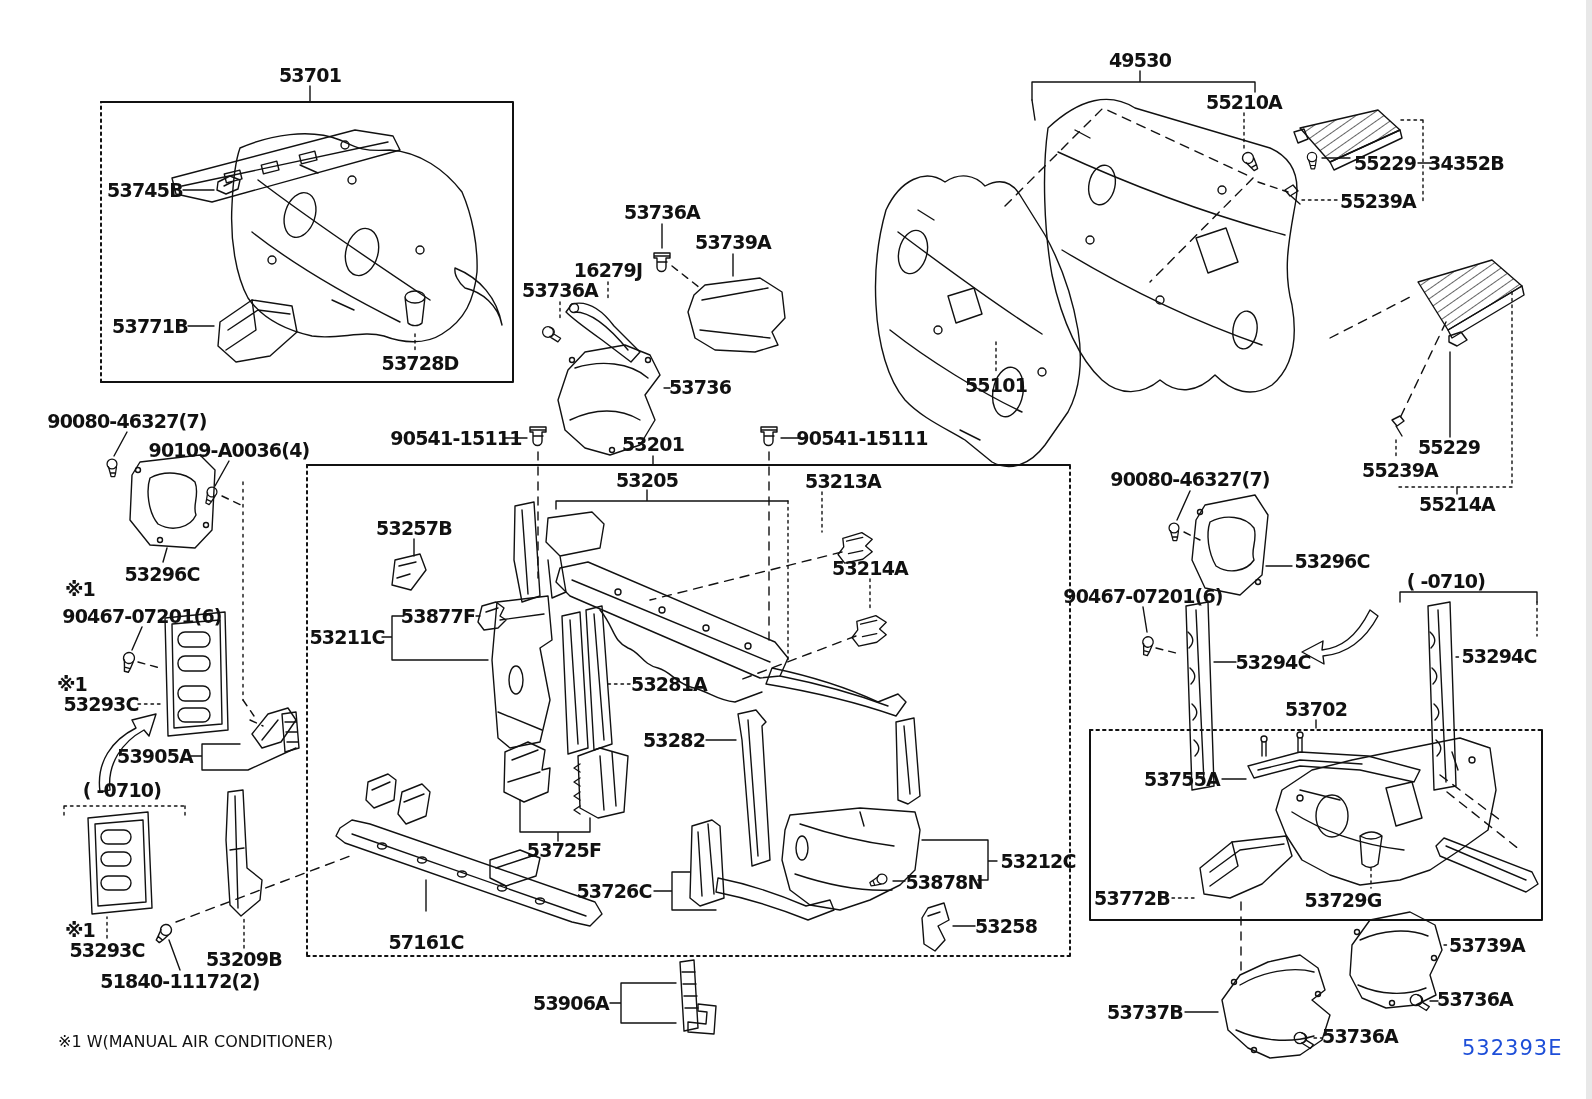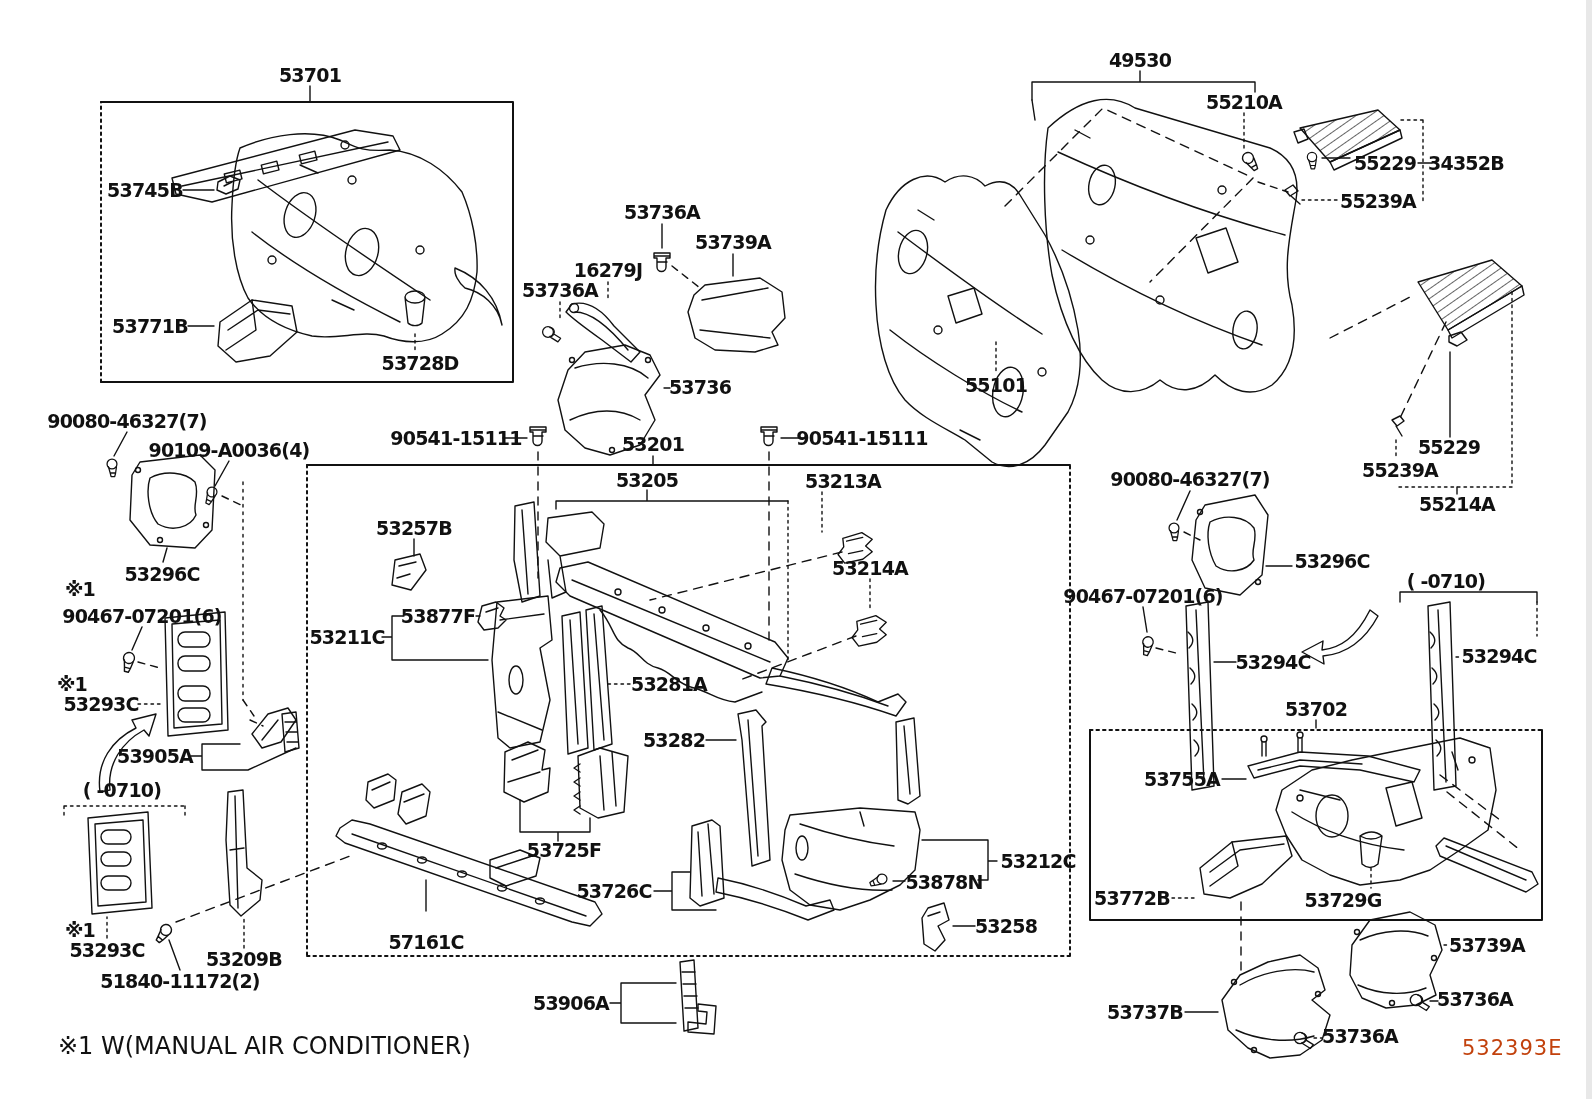--- a/index.html
+++ b/index.html
@@ -2,24 +2,24 @@
 <html><head>
 <meta charset="utf-8">
 <style>
   html,body{margin:0;padding:0;background:#e8e8e8;}
   .stage{position:relative;width:1586px;height:1099px;background:#ffffff;overflow:hidden;
          font-family:"DejaVu Sans",sans-serif;}
   .art{position:absolute;left:0;top:0;}
   .labels{position:absolute;left:0;top:0;width:100%;height:100%;}
   .lbl{position:absolute;transform:translate(-50%,-50%);font-weight:700;font-size:19px;
        letter-spacing:-0.8px;color:#111;white-space:nowrap;line-height:1;}
-  .footnote{position:absolute;left:58px;top:1032px;font-size:24px;font-weight:400;
+  .footnote{position:absolute;left:58px;top:1032px;font-size:16px;font-weight:400;
        letter-spacing:0px;color:#111;white-space:nowrap;}
   .diagram-code{position:absolute;left:1462px;top:1036px;font-size:21px;font-weight:400;
-       color:#c2410c;letter-spacing:1px;white-space:nowrap;}
+       color:#1d4ed8;letter-spacing:1px;white-space:nowrap;}
 </style>
 </head>
 <body>
 
 <div class="stage">
 
 <svg class="art" width="1592" height="1099" viewBox="0 0 1592 1099" fill="none" stroke="#111" stroke-width="1.4" stroke-linejoin="round" stroke-linecap="round">
 <defs>
   <pattern id="hatch" width="8" height="8" patternUnits="userSpaceOnUse" patternTransform="rotate(55)">
     <line x1="0" y1="0" x2="0" y2="8" stroke="#111" stroke-width="1.3"></line>

